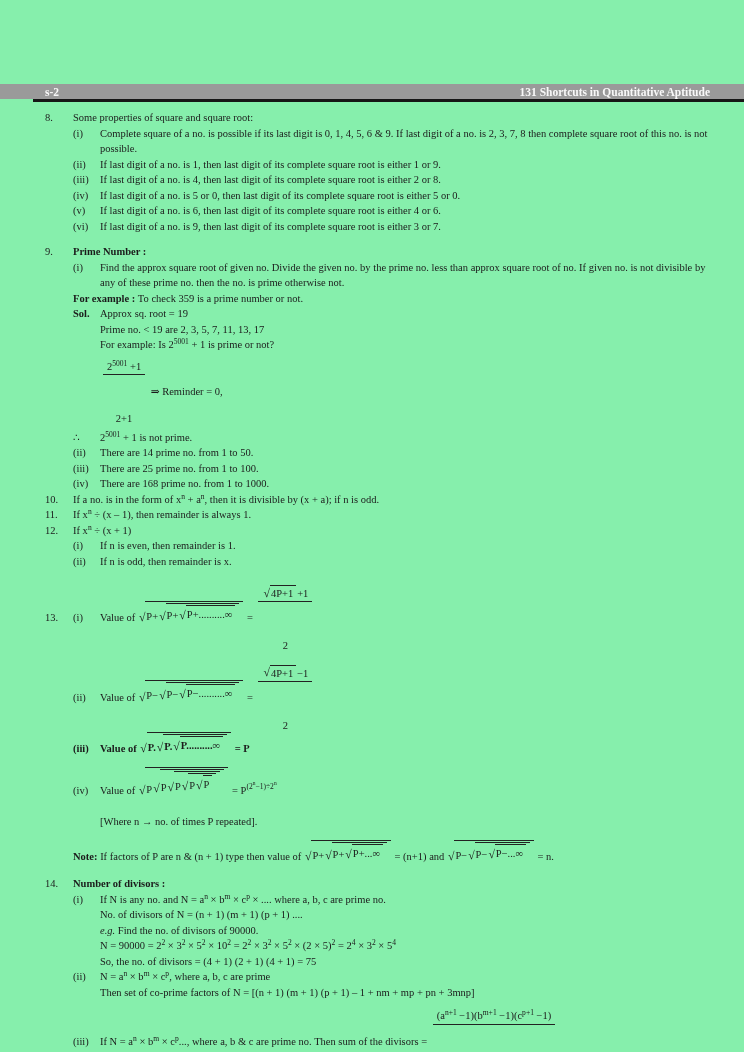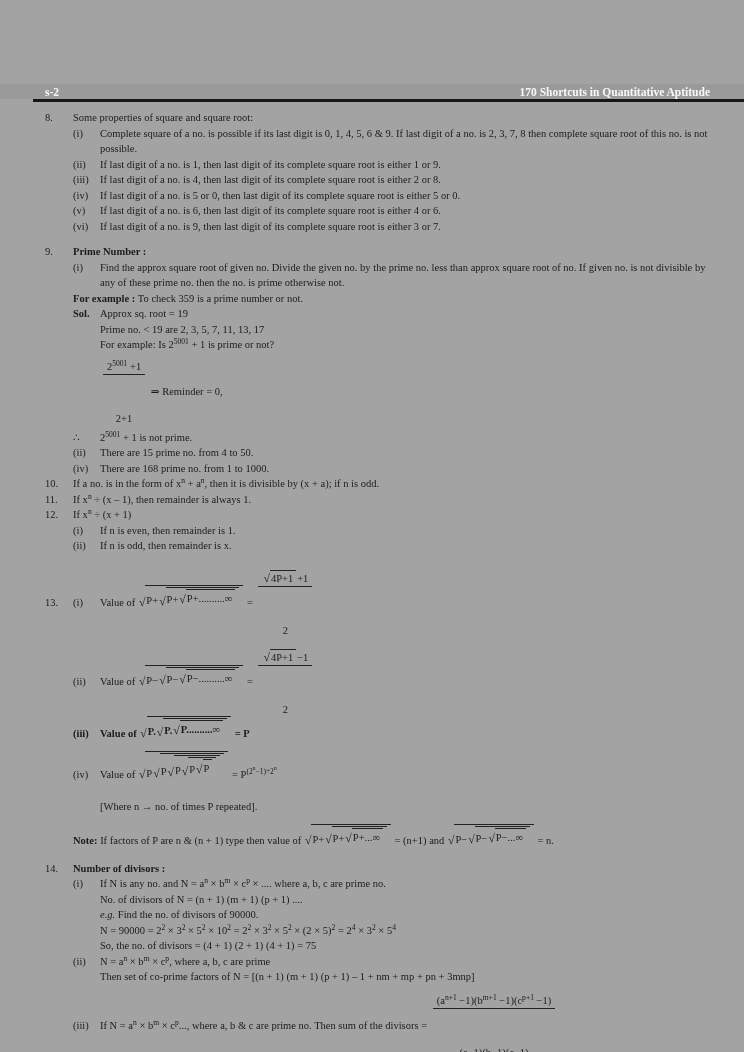--- a/index.html
+++ b/index.html
@@ -2,21 +2,21 @@
 <html><head>
 <meta charset="utf-8">
 <style>
   html,body { margin:0; padding:0; }
   body {
     width:744px; height:1052px; background:#ffffff;
     font-family:"Liberation Serif","DejaVu Serif",serif;
     font-size:10.5px; color:#1b1b1b;
     -webkit-font-smoothing:antialiased;
   }
-  .page { position:relative; width:744px; height:1052px; overflow:hidden; background:#a3a3a3; }
+  .page { position:relative; width:744px; height:1052px; overflow:hidden; background:#86efac; }
 
   
   .top-margin { height:84px; }
   .header {
     height:15px; display:flex; align-items:center; justify-content:space-between;
     padding:0 34px 0 45px; font-weight:bold; font-size:11.5px; color:#f8f8f8;
   }
   .header-rule { height:3px; margin-left:33px; }
 
   
@@ -44,21 +44,21 @@
   .frac .num { border-bottom:1px solid #222; padding:0 4px 1px; }
   .frac .den { padding:1px 4px 0; }
 </style>
 </head>
 <body>
 
 <div class="page">
   <div class="top-margin"></div>
   <div class="header" style="background: rgb(154, 154, 154);">
     <span>s-2</span>
-    <span>170 Shortcuts in Quantitative Aptitude</span>
+    <span>131 Shortcuts in Quantitative Aptitude</span>
   </div>
   <div class="header-rule" style="background: rgb(22, 22, 22);"></div>
   <div class="content" id="lines">
       <div class="row rn"><span class="c1">8.</span><span class="txt">Some properties of square and square root:</span></div>
       <div class="row rs"><span class="c1"></span><span class="c2">(i)</span><span class="txt">Complete square of a no. is possible if its last digit is 0, 1, 4, 5, 6 &amp; 9. If last digit of a no. is 2, 3, 7, 8 then complete square root of this no. is not possible.</span></div>
       <div class="row rs"><span class="c1"></span><span class="c2">(ii)</span><span class="txt">If last digit of a no. is 1, then last digit of its complete square root is either 1 or 9.</span></div>
       <div class="row rs"><span class="c1"></span><span class="c2">(iii)</span><span class="txt">If last digit of a no. is 4, then last digit of its complete square root is either 2 or 8.</span></div>
       <div class="row rs"><span class="c1"></span><span class="c2">(iv)</span><span class="txt">If last digit of a no. is 5 or 0, then last digit of its complete square root is either 5 or 0.</span></div>
       <div class="row rs"><span class="c1"></span><span class="c2">(v)</span><span class="txt">If last digit of a no. is 6, then last digit of its complete square root is either 4 or 6.</span></div>
       <div class="row rs"><span class="c1"></span><span class="c2">(vi)</span><span class="txt">If last digit of a no. is 9, then last digit of its complete square root is either 3 or 7.</span></div>
@@ -66,21 +66,22 @@
       <div class="row rs"><span class="c1"></span><span class="c2">(i)</span><span class="txt">Find the approx square root of given no. Divide the given no. by the prime no. less than approx square root of no. If given no. is not divisible by any of these prime no. then the no. is prime otherwise not.</span></div>
       <div class="row rn"><span class="c1"></span><span class="txt"><b>For example : </b>To check 359 is a prime number or not.</span></div>
       <div class="row rs"><span class="c1"></span><span class="c2"><b>Sol.</b></span><span class="txt">Approx sq. root = 19</span></div>
       <div class="row rs"><span class="c1"></span><span class="c2"></span><span class="txt">Prime no. &lt; 19 are 2, 3, 5, 7, 11, 13, 17</span></div>
       <div class="row rs"><span class="c1"></span><span class="c2"></span><span class="txt">For example: Is 2<sup>5001</sup> + 1 is prime or not?</span></div>
       <div class="row rs nowrap" style="margin-top: 7px;"><span class="c1"></span><span class="c2"></span><span class="txt"><span class="frac">
             <span class="num">2<sup>5001</sup> +1</span>
             <span class="den">2+1</span>
           </span> ⇒ Reminder = 0,</span></div>
       <div class="row rs" style="margin-top: 5px;"><span class="c1"></span><span class="c2">∴</span><span class="txt">2<sup>5001</sup> + 1 is not prime.</span></div>
-      <div class="row rs"><span class="c1"></span><span class="c2">(ii)</span><span class="txt">There are 15 prime no. from 4 to 50.</span></div>
+      <div class="row rs"><span class="c1"></span><span class="c2">(ii)</span><span class="txt">There are 14 prime no. from 1 to 50.</span></div>
+      <div class="row rs"><span class="c1"></span><span class="c2">(iii)</span><span class="txt">There are 25 prime no. from 1 to 100.</span></div>
       <div class="row rs"><span class="c1"></span><span class="c2">(iv)</span><span class="txt">There are 168 prime no. from 1 to 1000.</span></div>
       <div class="row rn"><span class="c1">10.</span><span class="txt">If a no. is in the form of x<sup>n</sup> + a<sup>n</sup>, then it is divisible by (x + a); if n is odd.</span></div>
       <div class="row rn"><span class="c1">11.</span><span class="txt">If x<sup>n</sup> ÷ (x – 1), then remainder is always 1.</span></div>
       <div class="row rn"><span class="c1">12.</span><span class="txt">If x<sup>n</sup> ÷ (x + 1)</span></div>
       <div class="row rs"><span class="c1"></span><span class="c2">(i)</span><span class="txt">If n is even, then remainder is 1.</span></div>
       <div class="row rs"><span class="c1"></span><span class="c2">(ii)</span><span class="txt">If n is odd, then remainder is x.</span></div>
       <div class="row rs nowrap" style="margin-top: 16px;"><span class="c1">13.</span><span class="c2">(i)</span><span class="txt">Value of <span class="sqrt">
             <span class="rsign">√</span>
             <span class="rbody">P+<span class="sqrt">
                 <span class="rsign">√</span>

